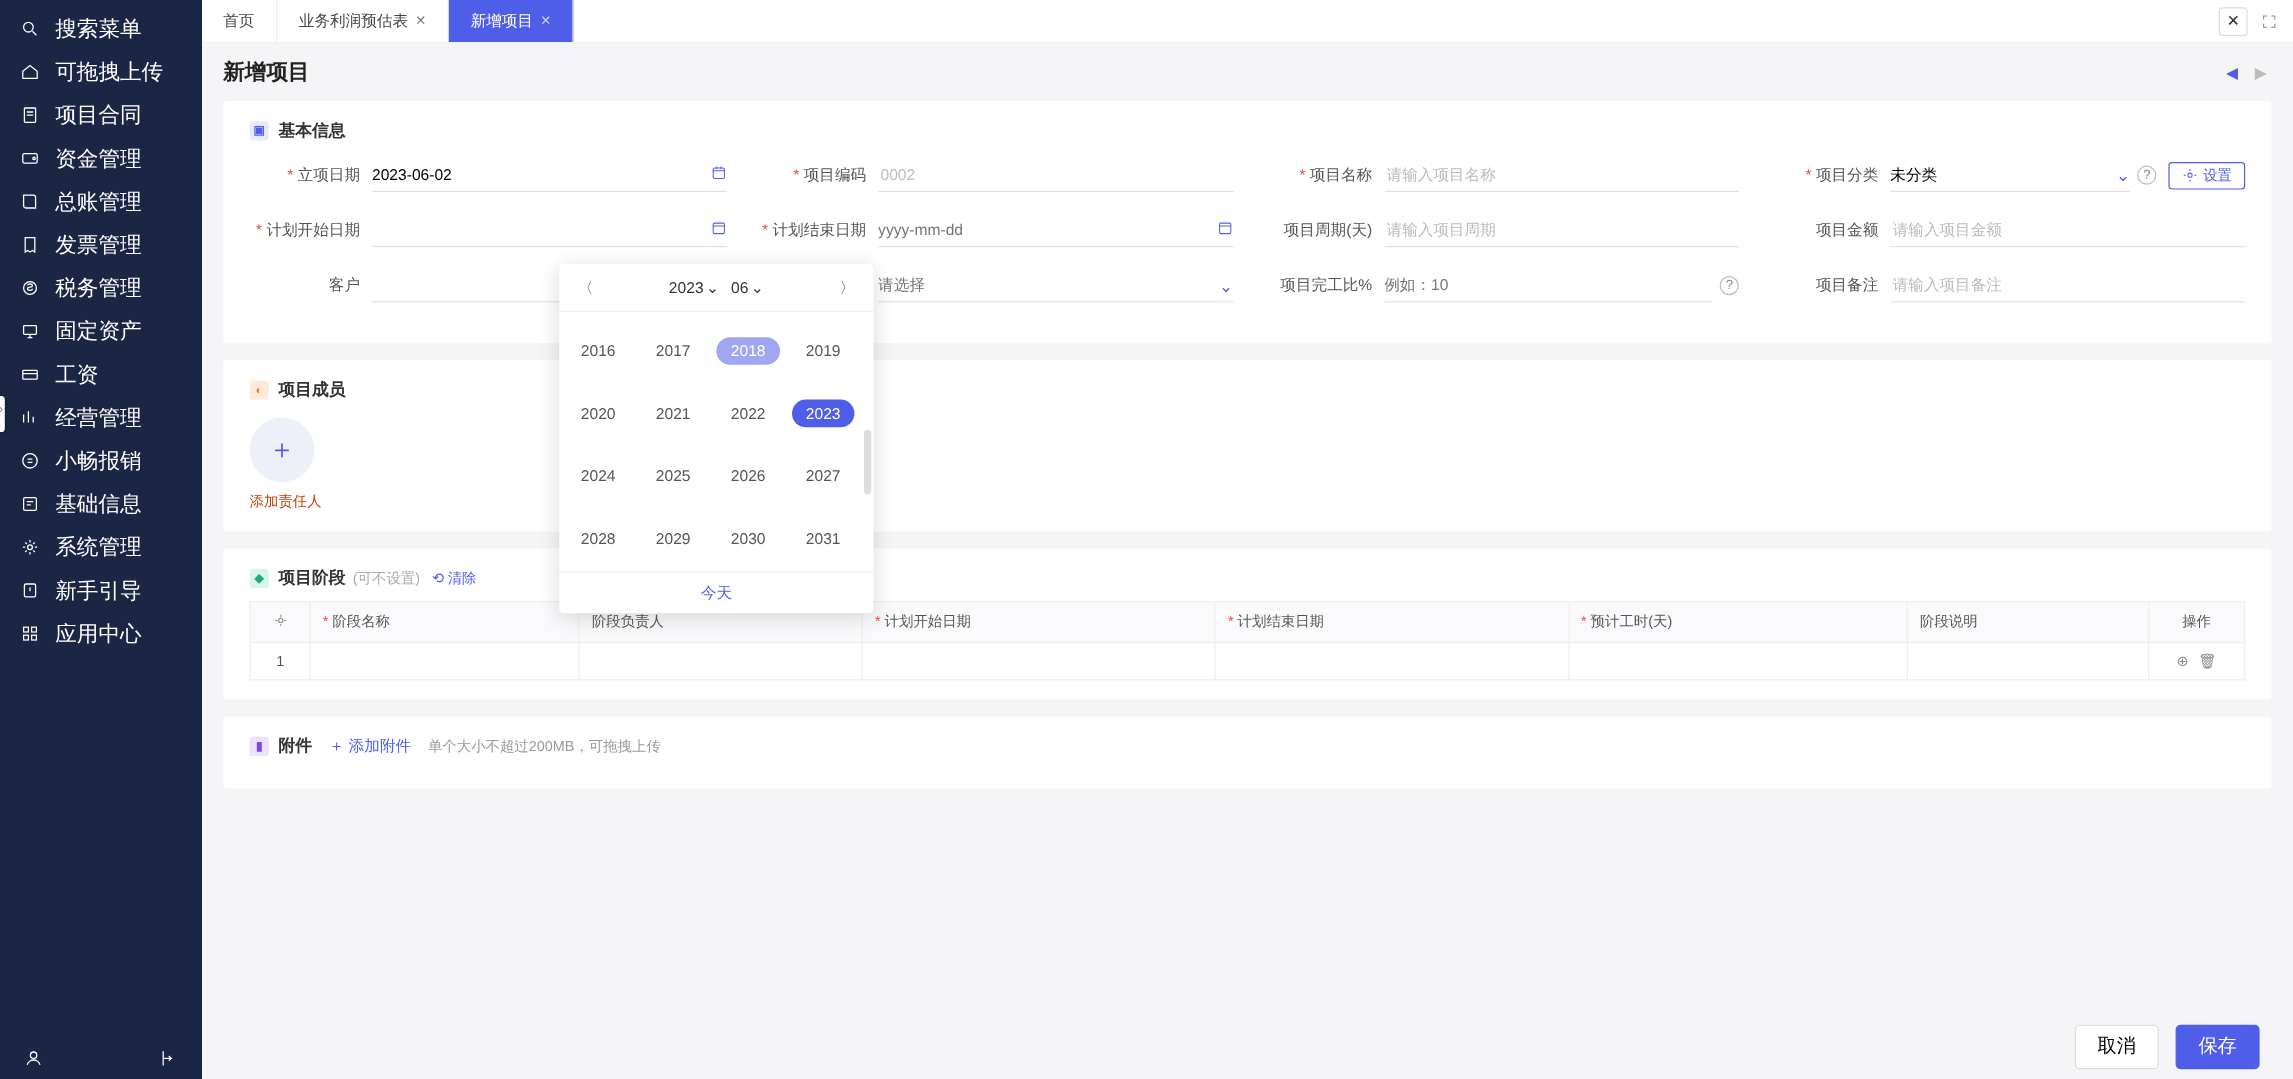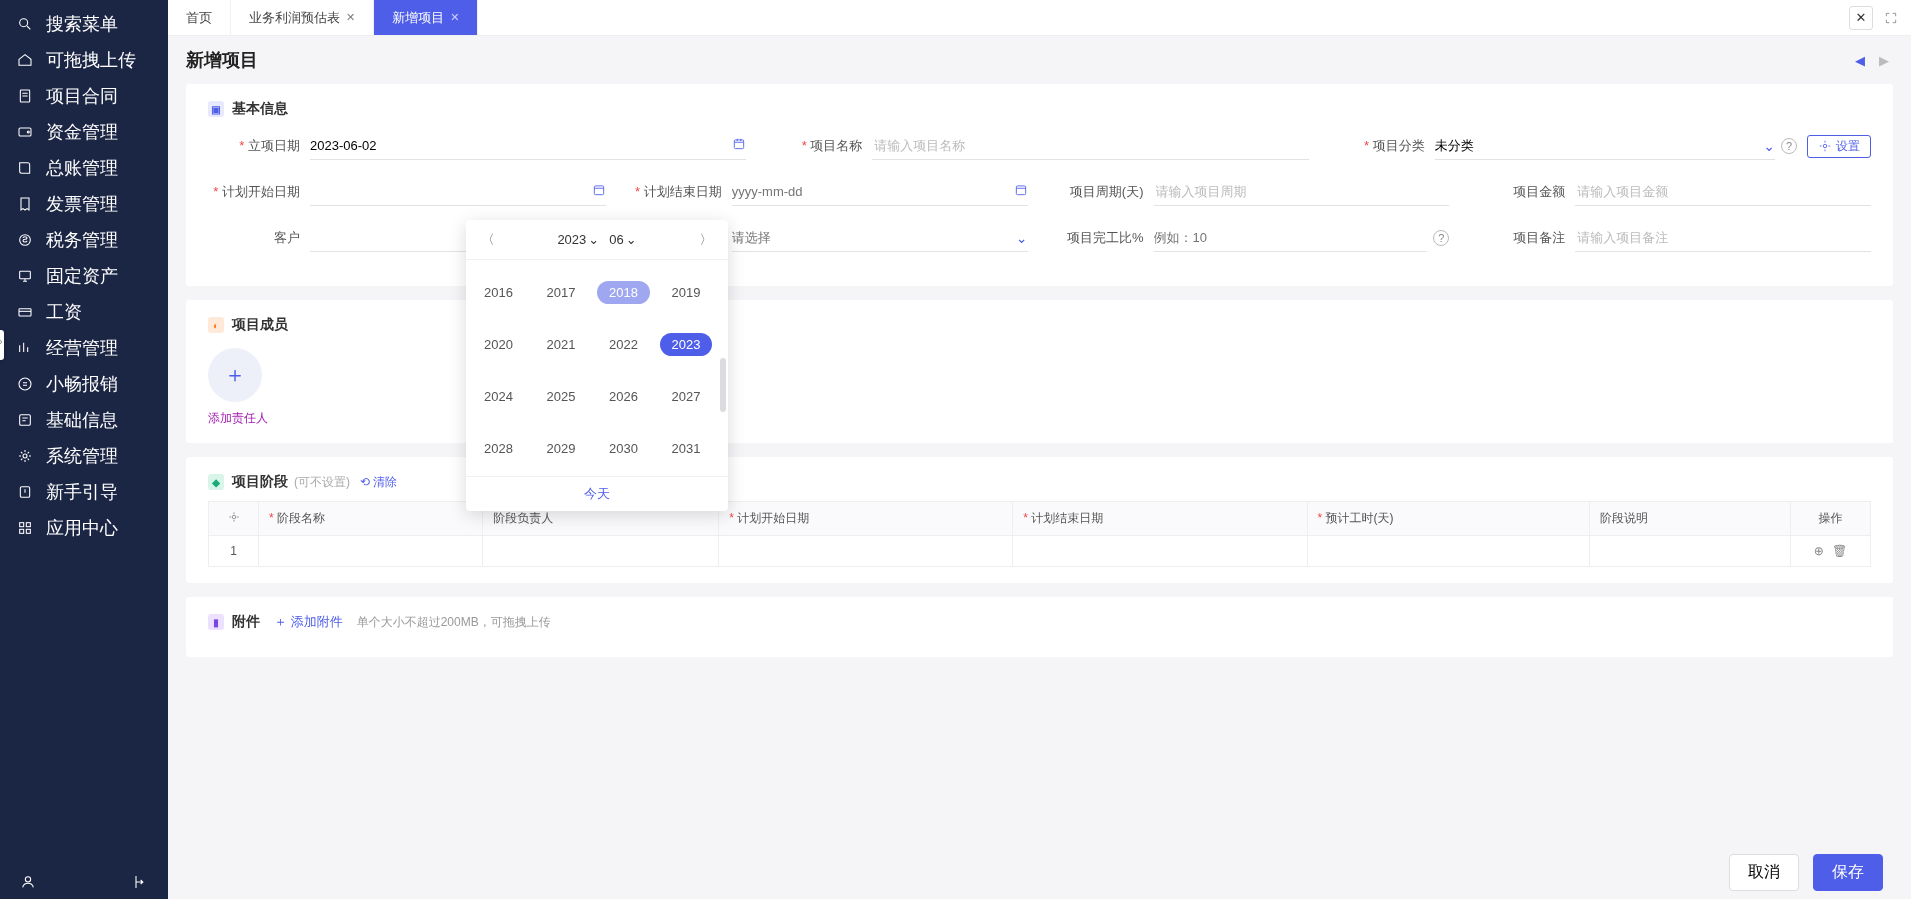--- a/index.html
+++ b/index.html
@@ -53,21 +53,21 @@
 .years::-webkit-scrollbar{width:6px;}
 .years .y{height:42px;display:flex;align-items:center;margin:5px 0;cursor:pointer;color:#555;font-size:13px;}
 .years .y span{padding:4px 12px;border-radius:14px;}
 .years .y.sel span{background:#4f5ee8;color:#fff;}
 .years .y.hover span{background:#9fa7f0;color:#fff;}
 .pop-scroll{position:absolute;right:2px;top:48px;bottom:36px;width:6px;}
 .pop-scroll .thumb{position:absolute;right:0;top:90px;width:6px;height:54px;background:#dcdce0;border-radius:3px;}
 .pop-f{border-top:1px solid #f0f0f0;text-align:center;padding:8px 0;color:#4f5ee8;cursor:pointer;}
 
 .add-round{width:54px;height:54px;border-radius:50%;background:#eef0f9;display:flex;align-items:center;justify-content:center;color:#4f5ee8;font-size:22px;cursor:pointer;margin-bottom:8px;}
-.add-label{font-size:12px;color:#a21caf;}
+.add-label{font-size:12px;color:#c2410c;}
 
 table{width:100%;border-collapse:collapse;font-size:12px;}
 th,td{border:1px solid #eee;padding:8px 10px;text-align:left;color:#555;}
 th{background:#fafafc;font-weight:500;}
 th .req-s::before{content:"* ";color:#f04848;}
 td.ops{text-align:center;}
 td.ops span{color:#888;margin:0 4px;cursor:pointer;}
 .tag-hint{font-size:12px;color:#aaa;margin-left:6px;}
 .clear-link{color:#4f5ee8;font-size:12px;cursor:pointer;margin-left:10px;display:flex;align-items:center;gap:3px;}
 
@@ -276,20 +276,24 @@
     <div class="row">
       <div class="field">
           <label class="req">立项日期</label>
         <div class="wrap">
             <input value="2023-06-02" style="">
             <span class="icon-btn"><svg class="sm-icon" viewBox="0 0 24 24" style="stroke:#4f5ee8">
                 <rect x="4" y="5" width="16" height="15" rx="2"></rect>
                 <path d="M4 9h16M9 3v4M15 3v4"></path>
               </svg></span>
           </div>
+      </div>
+      <div class="field">
+          <label class="req">项目编码</label>
+        <input class="input muted" style="color: rgb(187, 187, 187);" value="0002">
       </div>
       <div class="field">
           <label class="req">项目名称</label>
         <input class="input" placeholder="请输入项目名称" style="">
       </div>
       <div class="field">
           <label class="req">项目分类</label>
         <div class="wrap">
             <input value="未分类" style="">
             <span class="icon-btn" style="color:#4f5ee8">⌄</span>

